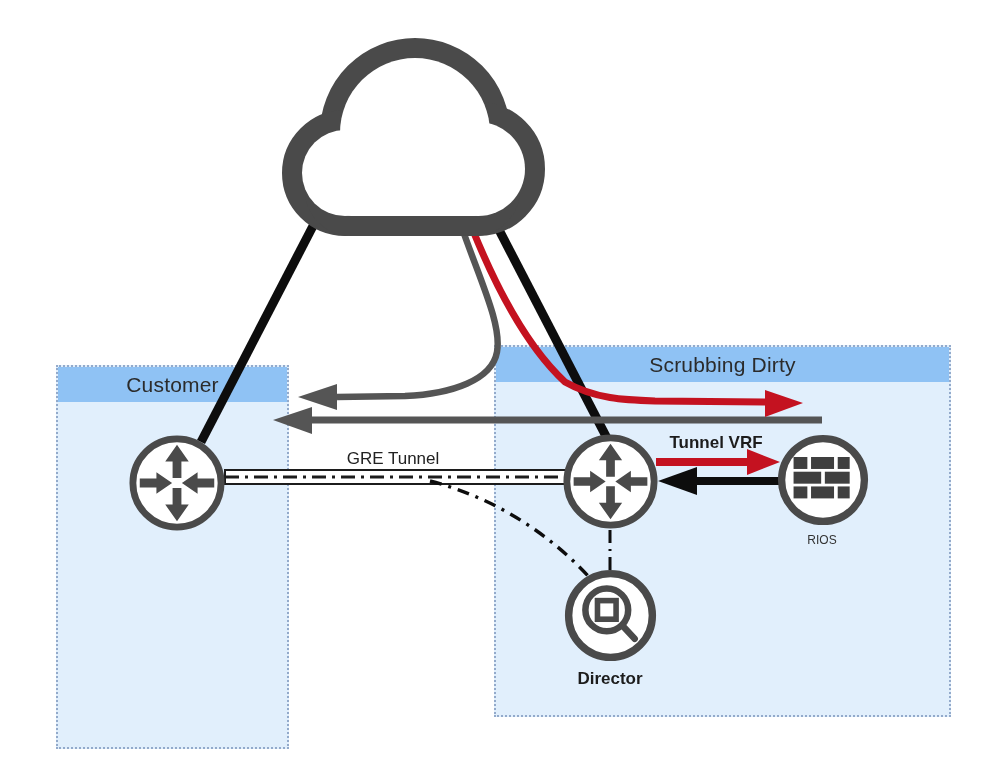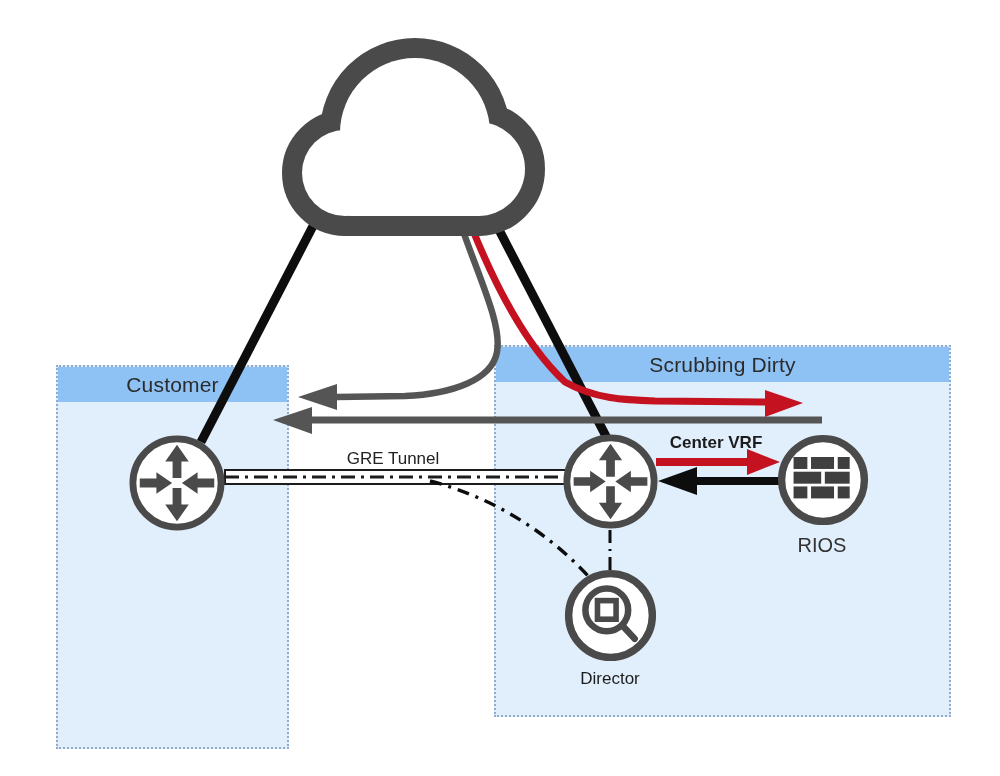--- a/index.html
+++ b/index.html
@@ -18,22 +18,22 @@
     display:flex;align-items:center;justify-content:center;
     font-size:21px;color:#2b2b2b;letter-spacing:0.2px;
   }
   svg.wires{position:absolute;left:0;top:0;z-index:2;}
   .lbl{
     position:absolute;z-index:3;text-align:center;color:#222;
     font-size:17px;line-height:1.1;
   }
   .lbl-gre{left:333px;top:450px;width:120px;text-align:center;}
   .lbl-dirty{left:656px;top:434px;width:120px;font-weight:600;color:#1c1c1c;}
-  .lbl-rios{left:762px;top:534px;width:120px;font-size:20px;color:#333;}
-  .lbl-director{left:550px;top:670px;width:120px;font-weight:400;color:#1c1c1c;}
+  .lbl-rios{left:762px;top:534px;width:120px;font-size:12px;color:#333;}
+  .lbl-director{left:550px;top:670px;width:120px;font-weight:700;color:#1c1c1c;}
 </style>
 </head>
 <body>
 
 <div class="stage">
 
   <div class="zone zone-customer">
     <div class="zone-header">
       <span>Customer</span>
     </div>
@@ -135,16 +135,16 @@
       </g>
     </g>
 
     <use href="#sym-router" x="128" y="434" width="98" height="98"></use>
     <use href="#sym-router" x="562" y="433" width="97" height="97"></use>
     <use href="#sym-firewall" x="777" y="434" width="92" height="92"></use>
     <use href="#sym-director" x="564" y="569" width="93" height="93"></use>
   </svg>
 
   <div class="lbl lbl-gre">GRE Tunnel</div>
-  <div class="lbl lbl-dirty">Center VRF</div>
+  <div class="lbl lbl-dirty">Tunnel VRF</div>
   <div class="lbl lbl-rios">RIOS</div>
   <div class="lbl lbl-director">Director</div>
 </div>
 
 </body></html>

